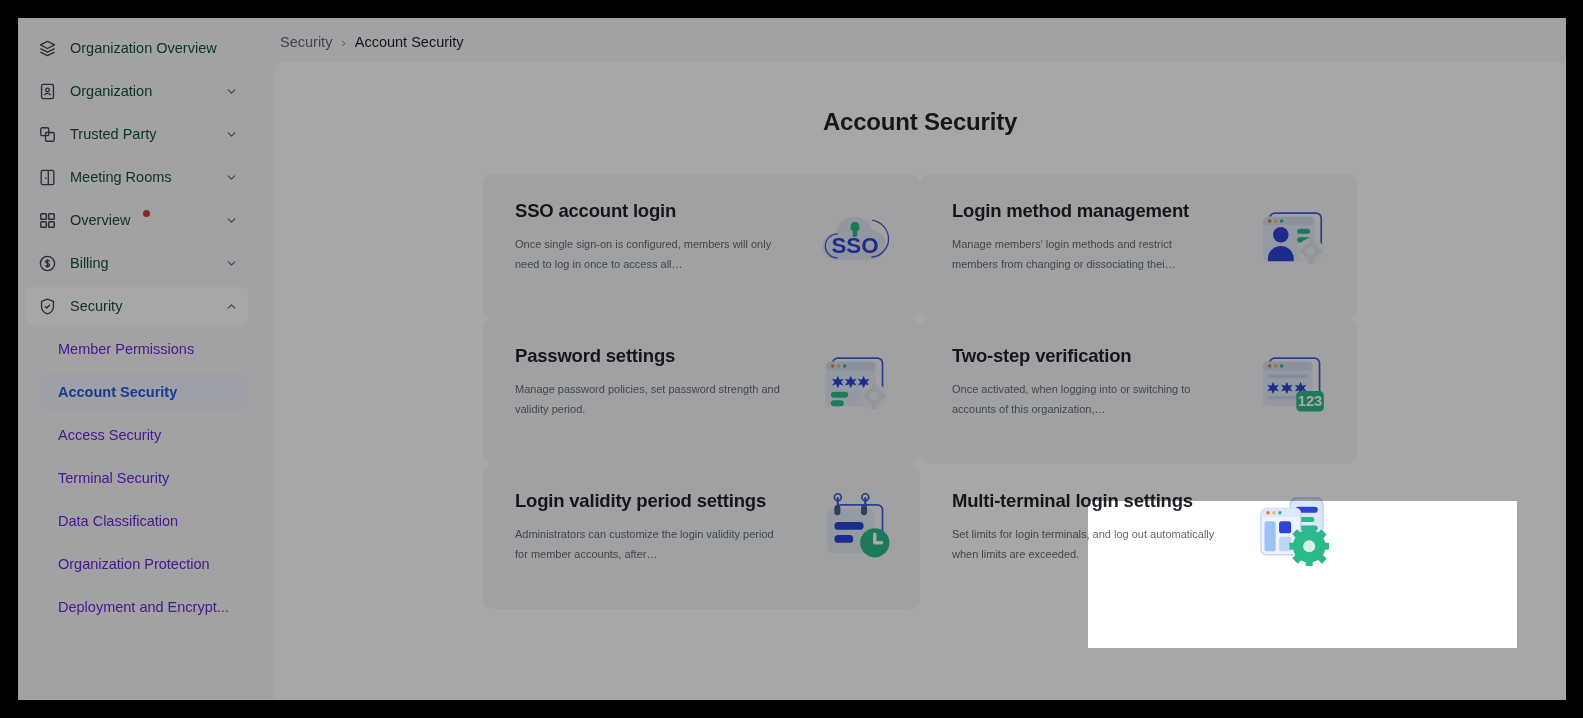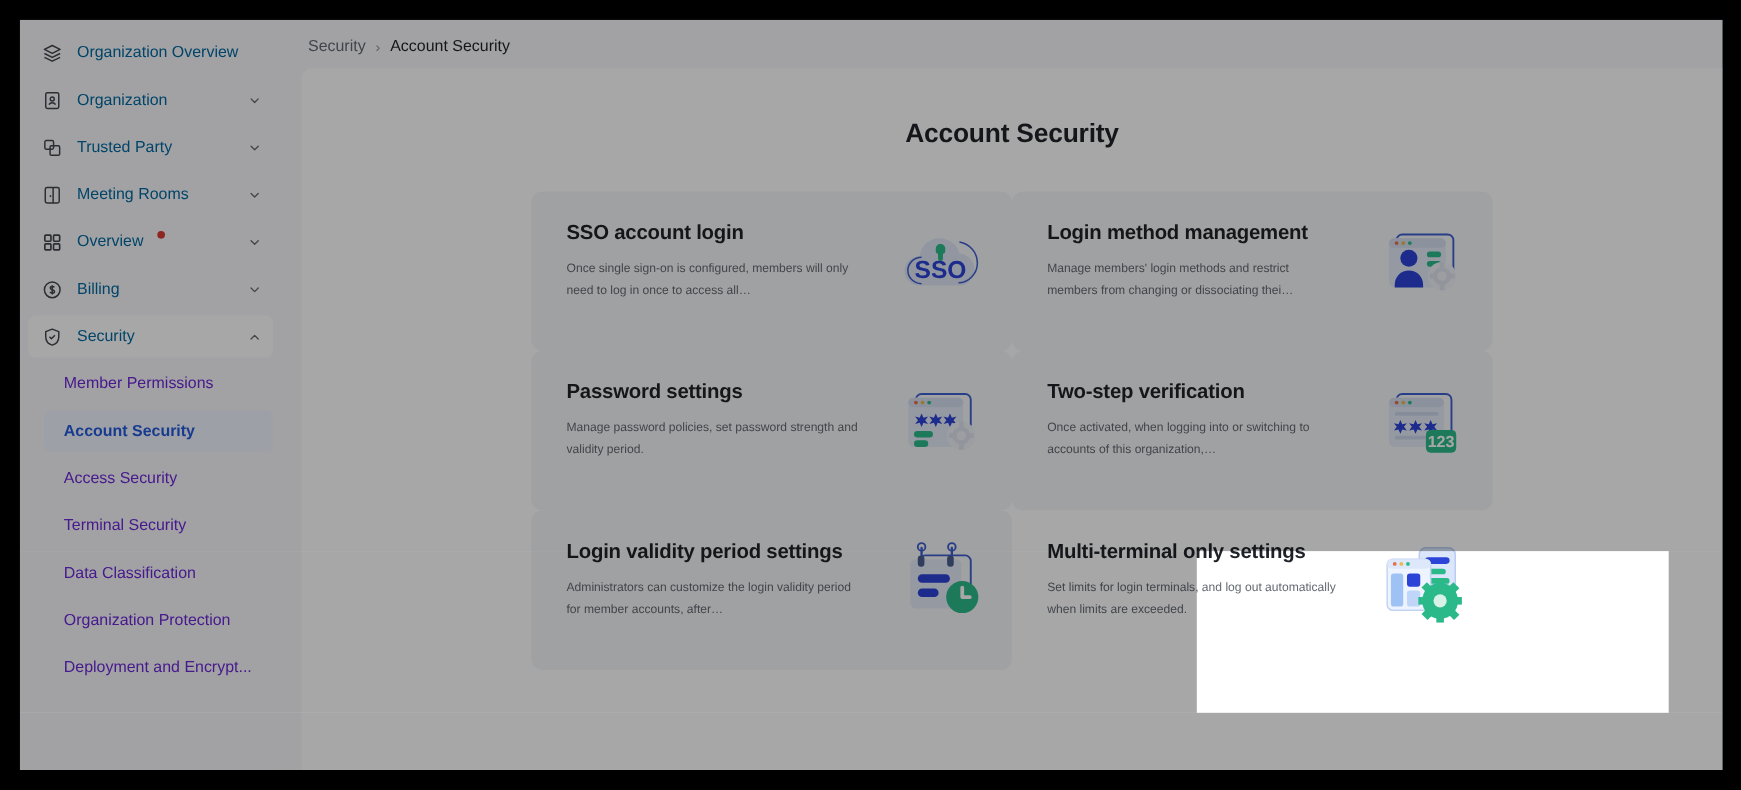--- a/index.html
+++ b/index.html
@@ -36,21 +36,21 @@
 
   .nav-item {
     position: relative;
     display: flex;
     align-items: center;
     height: 38px;
     margin: 5px 8px;
     padding: 0 10px 0 12px;
     border-radius: 6px;
     cursor: pointer;
-    color: #0369a1;
+    color: #14532d;
     font-size: 14.5px;
   }
   .nav-item.active-group { background: #ffffff; }
 
   .nav-ico {
     width: 19px;
     height: 19px;
     margin-right: 13px;
     flex: 0 0 19px;
     display: block;
@@ -451,21 +451,21 @@
               <rect x="57" y="22" width="7" height="12" rx="3.5" fill="#4a5d8f"></rect>
               <rect x="26" y="42" width="34" height="9" rx="4.5" fill="#2b43d6"></rect>
               <rect x="26" y="57" width="22" height="9" rx="4.5" fill="#2b43d6"></rect>
               <circle cx="73" cy="66" r="17" fill="#2bb98a"></circle>
               <path d="M73 56v10h8" stroke="#ffffff" stroke-width="4" fill="none" stroke-linecap="round" stroke-linejoin="round"></path>
             </svg>
           </span>
         </div>
 
         <div class="card highlighted">
-          <div class="card-title">Multi-terminal only settings</div>
+          <div class="card-title">Multi-terminal login settings</div>
           <div class="card-desc">Set limits for login terminals, and log out automatically when limits are exceeded.</div>
           <span class="card-art">
             <svg viewBox="0 0 100 100">
               <rect x="48" y="14" width="38" height="66" rx="7" fill="#dbe6fb" stroke="#b9cdf2" stroke-width="1.6"></rect>
               <rect x="54" y="24" width="26" height="7" rx="3.5" fill="#2b43d6"></rect>
               <rect x="54" y="36" width="22" height="6" rx="3" fill="#2bb98a"></rect>
               <rect x="54" y="46" width="26" height="6" rx="3" fill="#2bb98a"></rect>
               <rect x="54" y="56" width="18" height="6" rx="3" fill="#cfddf5"></rect>
               <rect x="14" y="26" width="46" height="54" rx="6" fill="#eef4ff" stroke="#c3d4f3" stroke-width="1.6"></rect>
               <rect x="14" y="26" width="46" height="10" rx="5" fill="#dde8fb"></rect>

